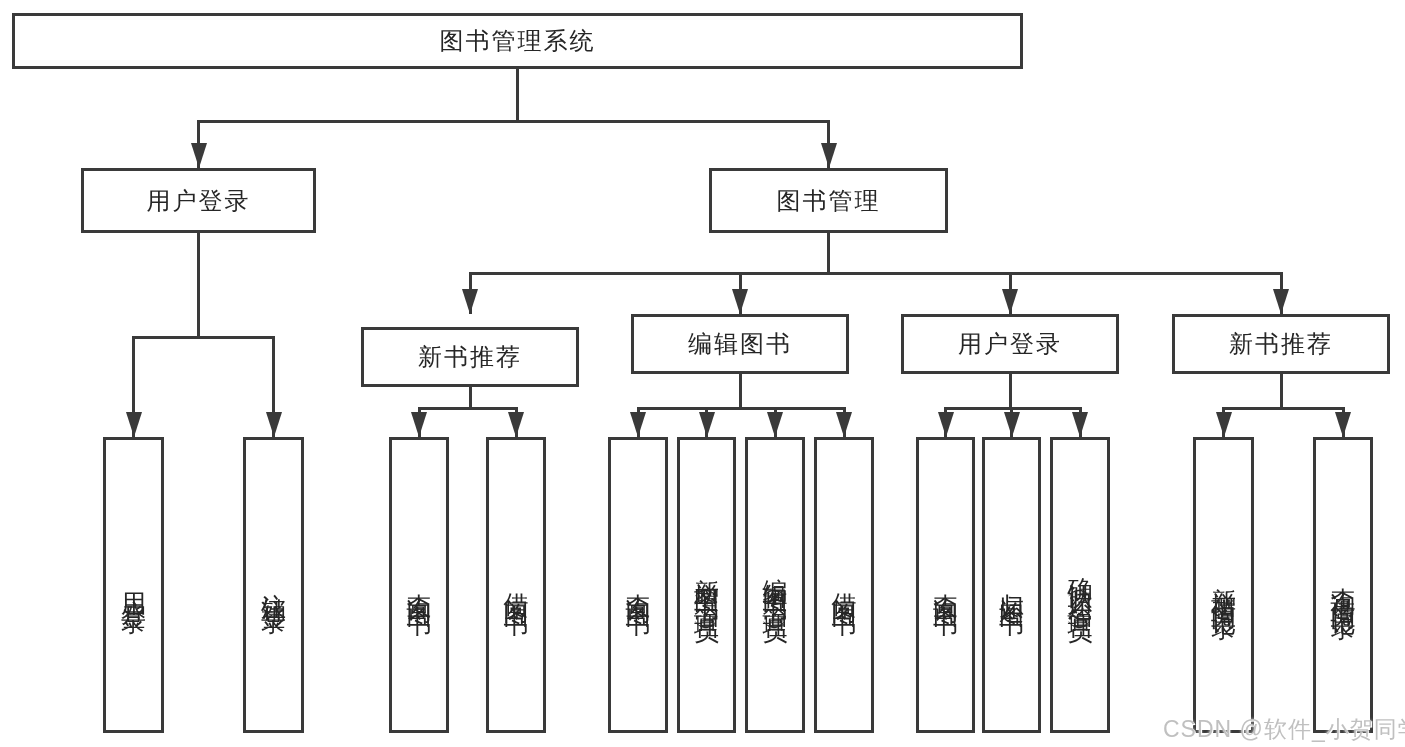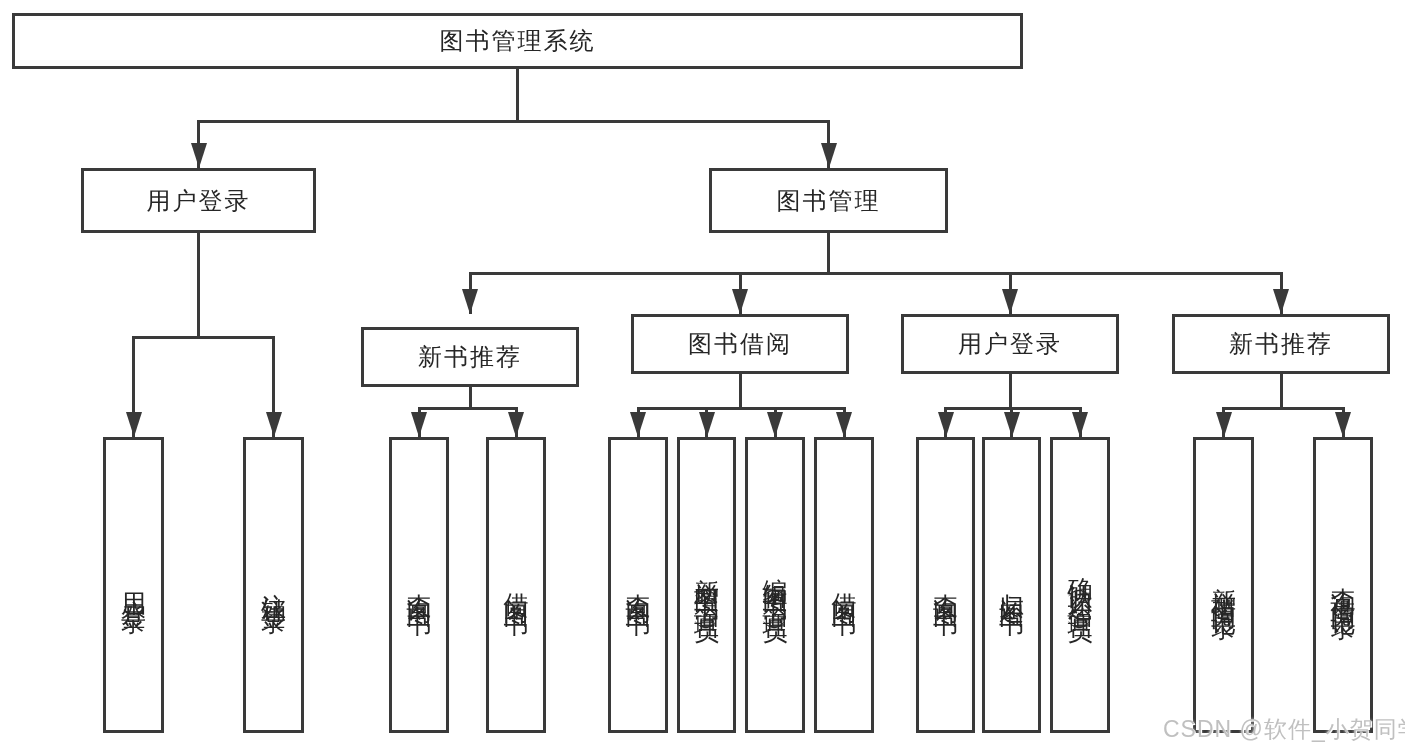--- a/index.html
+++ b/index.html
@@ -145,21 +145,21 @@
       <div class="node" style="left: 361px; top: 314px; width: 218px; height: 60px; margin-top: 13px;">
         <span class="label">新书推荐</span>
       </div>
       <div class="node vertical" style="left: 389px; top: 437px; width: 60px; height: 296px;">
         <span class="label">查询图书</span>
       </div>
       <div class="node vertical" style="left: 486px; top: 437px; width: 60px; height: 296px;">
         <span class="label">借阅图书</span>
       </div>
       <div class="node" style="left: 631px; top: 314px; width: 218px; height: 60px;">
-        <span class="label">图书借阅</span>
+        <span class="label">编辑图书</span>
       </div>
       <div class="node vertical" style="left: 608px; top: 437px; width: 60px; height: 296px;">
         <span class="label">查询图书</span>
       </div>
       <div class="node vertical" style="left: 677px; top: 437px; width: 59px; height: 296px;">
         <span class="label">新增图书（管理员）</span>
       </div>
       <div class="node vertical" style="left: 745px; top: 437px; width: 60px; height: 296px;">
         <span class="label">编辑图书（管理员）</span>
       </div>

